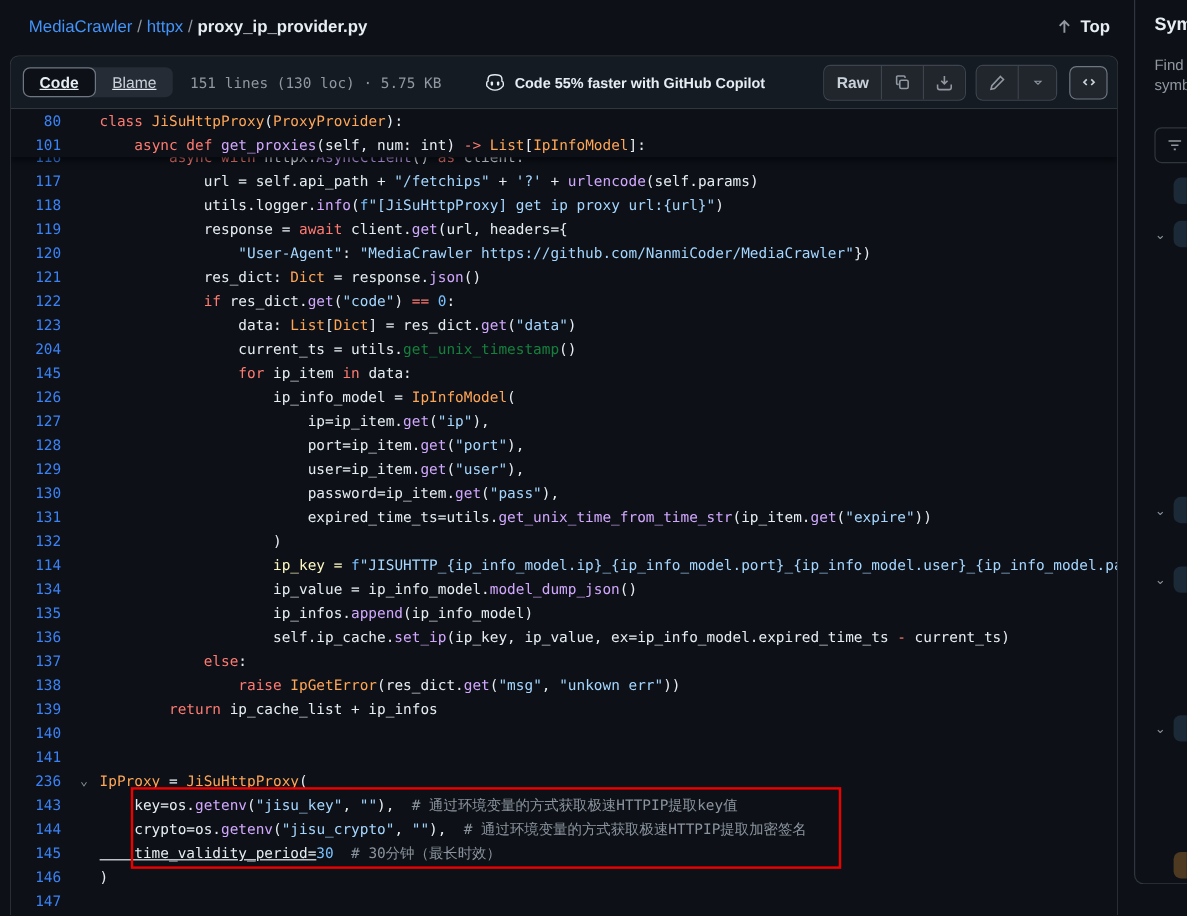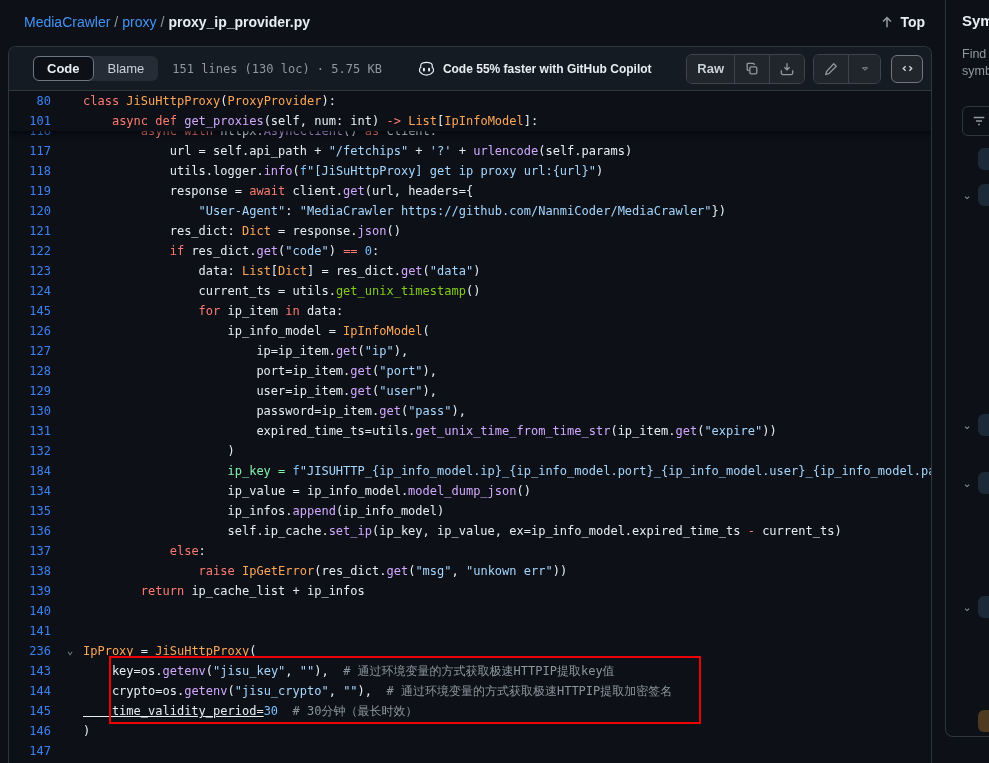--- a/index.html
+++ b/index.html
@@ -17,21 +17,21 @@
   .top-link { display:flex; align-items:center; gap:6px; font-size:14px; font-weight:600;
     color:#e6edf3; cursor:pointer; }
   .top-link svg { stroke:#9198a1; }
 
   
   .file-box { position:absolute; left:8px; top:46px; width:924px; height:717px;
     border:1px solid #30363d; border-bottom:none; border-radius:8px 8px 0 0;
     background:#0d1117; overflow:hidden; }
   .toolbar { height:44px; background:#151b23; border-bottom:1px solid #30363d;
     display:flex; align-items:center; padding:0 8px; }
-  .seg-ctl { display:flex; background:#262c36; border-radius:6px; margin-left:16px; }
+  .seg-ctl { display:flex; background:#262c36; border-radius:6px; margin-left:2px;text-decoration:underline; }
   .seg-ctl .seg { font-size:13px; padding:5px 14px; border-radius:6px; cursor:pointer; color:#c9d1d9; }
   .seg-ctl .seg.active { background:#0d1117; border:1px solid #6e7681; color:#e6edf3;
     font-weight:600; padding:4px 13px; }
   .file-meta { font-family:"DejaVu Sans Mono", monospace; font-size:12px; color:#9198a1; margin-left:14px; }
   .copilot { display:flex; align-items:center; gap:8px; margin-left:36px; font-size:12px;
     font-weight:700; color:#e6edf3; }
   .tb-spacer { flex:1; }
   .btn-group { display:flex; border:1px solid #3d444d; border-radius:6px; overflow:hidden; }
   .tb-btn { height:28px; min-width:32px; display:flex; align-items:center; justify-content:center;
     background:#21262d; color:#c9d1d9; font-size:13px; font-weight:600; padding:0 10px;
@@ -73,21 +73,21 @@
   .sym-chevron { width:22px; color:#8b949e; font-size:11px; text-align:center; cursor:pointer; }
   .sym-pill { width:130px; height:22px; border-radius:6px; cursor:pointer; }
 </style>
 </head>
 <body>
 
 <div class="page">
 
   <div class="file-header">
     <div class="breadcrumb">
-      <a>MediaCrawler</a><span class="crumb-sep">/</span><a>proxy</a><span class="crumb-sep">/</span><span class="crumb-file">proxy_ip_provider.py</span>
+      <a>MediaCrawler</a><span class="crumb-sep">/</span><a>httpx</a><span class="crumb-sep">/</span><span class="crumb-file">proxy_ip_provider.py</span>
     </div>
     <div class="top-link">
       <svg width="14" height="14" viewBox="0 0 16 16" fill="none" stroke-width="1.8">
           <path d="M8 14V3M3.5 7.5 8 3l4.5 4.5"></path>
         </svg>
       <span>Top</span>
     </div>
   </div>
 
   <div class="file-box">
@@ -144,30 +144,30 @@
     <div class="code-area">
       <div class="code-body">
           <div class="row"><div class="gutter">116</div><div class="chev-slot"></div><div class="code-text"><span style="color: rgb(230, 237, 243);">        </span><span style="color: rgb(255, 123, 114);">async with</span><span style="color: rgb(230, 237, 243);"> httpx.</span><span style="color: rgb(210, 168, 255);">AsyncClient</span><span style="color: rgb(230, 237, 243);">() </span><span style="color: rgb(255, 123, 114);">as</span><span style="color: rgb(230, 237, 243);"> client:</span></div></div>
           <div class="row"><div class="gutter">117</div><div class="chev-slot"></div><div class="code-text"><span style="color: rgb(230, 237, 243);">            url = self.api_path + </span><span style="color: rgb(165, 214, 255);">"/fetchips"</span><span style="color: rgb(230, 237, 243);"> + </span><span style="color: rgb(165, 214, 255);">'?'</span><span style="color: rgb(230, 237, 243);"> + </span><span style="color: rgb(210, 168, 255);">urlencode</span><span style="color: rgb(230, 237, 243);">(self.params)</span></div></div>
           <div class="row"><div class="gutter">118</div><div class="chev-slot"></div><div class="code-text"><span style="color: rgb(230, 237, 243);">            utils.logger.</span><span style="color: rgb(210, 168, 255);">info</span><span style="color: rgb(230, 237, 243);">(</span><span style="color: rgb(121, 192, 255);">f</span><span style="color: rgb(165, 214, 255);">"[JiSuHttpProxy] get ip proxy url:{url}"</span><span style="color: rgb(230, 237, 243);">)</span></div></div>
           <div class="row"><div class="gutter">119</div><div class="chev-slot"></div><div class="code-text"><span style="color: rgb(230, 237, 243);">            response = </span><span style="color: rgb(255, 123, 114);">await</span><span style="color: rgb(230, 237, 243);"> client.</span><span style="color: rgb(210, 168, 255);">get</span><span style="color: rgb(230, 237, 243);">(url, headers={</span></div></div>
           <div class="row"><div class="gutter">120</div><div class="chev-slot"></div><div class="code-text"><span style="color: rgb(230, 237, 243);">                </span><span style="color: rgb(165, 214, 255);">"User-Agent"</span><span style="color: rgb(230, 237, 243);">: </span><span style="color: rgb(165, 214, 255);">"MediaCrawler https://github.com/NanmiCoder/MediaCrawler"</span><span style="color: rgb(230, 237, 243);">})</span></div></div>
           <div class="row"><div class="gutter">121</div><div class="chev-slot"></div><div class="code-text"><span style="color: rgb(230, 237, 243);">            res_dict: </span><span style="color: rgb(255, 166, 87);">Dict</span><span style="color: rgb(230, 237, 243);"> = response.</span><span style="color: rgb(210, 168, 255);">json</span><span style="color: rgb(230, 237, 243);">()</span></div></div>
           <div class="row"><div class="gutter">122</div><div class="chev-slot"></div><div class="code-text"><span style="color: rgb(230, 237, 243);">            </span><span style="color: rgb(255, 123, 114);">if</span><span style="color: rgb(230, 237, 243);"> res_dict.</span><span style="color: rgb(210, 168, 255);">get</span><span style="color: rgb(230, 237, 243);">(</span><span style="color: rgb(165, 214, 255);">"code"</span><span style="color: rgb(230, 237, 243);">) </span><span style="color: rgb(255, 123, 114);">==</span><span style="color: rgb(230, 237, 243);"> </span><span style="color: rgb(121, 192, 255);">0</span><span style="color: rgb(230, 237, 243);">:</span></div></div>
           <div class="row"><div class="gutter">123</div><div class="chev-slot"></div><div class="code-text"><span style="color: rgb(230, 237, 243);">                data: </span><span style="color: rgb(255, 166, 87);">List</span><span style="color: rgb(230, 237, 243);">[</span><span style="color: rgb(255, 166, 87);">Dict</span><span style="color: rgb(230, 237, 243);">] = res_dict.</span><span style="color: rgb(210, 168, 255);">get</span><span style="color: rgb(230, 237, 243);">(</span><span style="color: rgb(165, 214, 255);">"data"</span><span style="color: rgb(230, 237, 243);">)</span></div></div>
-          <div class="row"><div class="gutter">124</div><div class="chev-slot"></div><div class="code-text"><span style="color: rgb(230, 237, 243);">                current_ts = utils.</span><span style="color: #84cc16;">get_unix_timestamp</span><span style="color: rgb(230, 237, 243);">()</span></div></div>
+          <div class="row"><div class="gutter">204</div><div class="chev-slot"></div><div class="code-text"><span style="color: rgb(230, 237, 243);">                current_ts = utils.</span><span style="color: #15803d;">get_unix_timestamp</span><span style="color: rgb(230, 237, 243);">()</span></div></div>
           <div class="row"><div class="gutter">145</div><div class="chev-slot"></div><div class="code-text"><span style="color: rgb(230, 237, 243);">                </span><span style="color: rgb(255, 123, 114);">for</span><span style="color: rgb(230, 237, 243);"> ip_item </span><span style="color: rgb(255, 123, 114);">in</span><span style="color: rgb(230, 237, 243);"> data:</span></div></div>
           <div class="row"><div class="gutter">126</div><div class="chev-slot"></div><div class="code-text"><span style="color: rgb(230, 237, 243);">                    ip_info_model = </span><span style="color: rgb(255, 166, 87);">IpInfoModel</span><span style="color: rgb(230, 237, 243);">(</span></div></div>
           <div class="row"><div class="gutter">127</div><div class="chev-slot"></div><div class="code-text"><span style="color: rgb(230, 237, 243);">                        ip=ip_item.</span><span style="color: rgb(210, 168, 255);">get</span><span style="color: rgb(230, 237, 243);">(</span><span style="color: rgb(165, 214, 255);">"ip"</span><span style="color: rgb(230, 237, 243);">),</span></div></div>
           <div class="row"><div class="gutter">128</div><div class="chev-slot"></div><div class="code-text"><span style="color: rgb(230, 237, 243);">                        port=ip_item.</span><span style="color: rgb(210, 168, 255);">get</span><span style="color: rgb(230, 237, 243);">(</span><span style="color: rgb(165, 214, 255);">"port"</span><span style="color: rgb(230, 237, 243);">),</span></div></div>
           <div class="row"><div class="gutter">129</div><div class="chev-slot"></div><div class="code-text"><span style="color: rgb(230, 237, 243);">                        user=ip_item.</span><span style="color: rgb(210, 168, 255);">get</span><span style="color: rgb(230, 237, 243);">(</span><span style="color: rgb(165, 214, 255);">"user"</span><span style="color: rgb(230, 237, 243);">),</span></div></div>
           <div class="row"><div class="gutter">130</div><div class="chev-slot"></div><div class="code-text"><span style="color: rgb(230, 237, 243);">                        password=ip_item.</span><span style="color: rgb(210, 168, 255);">get</span><span style="color: rgb(230, 237, 243);">(</span><span style="color: rgb(165, 214, 255);">"pass"</span><span style="color: rgb(230, 237, 243);">),</span></div></div>
           <div class="row"><div class="gutter">131</div><div class="chev-slot"></div><div class="code-text"><span style="color: rgb(230, 237, 243);">                        expired_time_ts=utils.</span><span style="color: rgb(210, 168, 255);">get_unix_time_from_time_str</span><span style="color: rgb(230, 237, 243);">(ip_item.</span><span style="color: rgb(210, 168, 255);">get</span><span style="color: rgb(230, 237, 243);">(</span><span style="color: rgb(165, 214, 255);">"expire"</span><span style="color: rgb(230, 237, 243);">))</span></div></div>
           <div class="row"><div class="gutter">132</div><div class="chev-slot"></div><div class="code-text"><span style="color: rgb(230, 237, 243);">                    )</span></div></div>
-          <div class="row"><div class="gutter">184</div><div class="chev-slot"></div><div class="code-text"><span style="color: #86efac;">                    ip_key = </span><span style="color: rgb(121, 192, 255);">f</span><span style="color: rgb(165, 214, 255);">"JISUHTTP_{ip_info_model.ip}_{ip_info_model.port}_{ip_info_model.user}_{ip_info_model.password}"</span></div></div>
+          <div class="row"><div class="gutter">114</div><div class="chev-slot"></div><div class="code-text"><span style="color: #fef9c3;">                    ip_key = </span><span style="color: rgb(121, 192, 255);">f</span><span style="color: rgb(165, 214, 255);">"JISUHTTP_{ip_info_model.ip}_{ip_info_model.port}_{ip_info_model.user}_{ip_info_model.password}"</span></div></div>
           <div class="row"><div class="gutter">134</div><div class="chev-slot"></div><div class="code-text"><span style="color: rgb(230, 237, 243);">                    ip_value = ip_info_model.</span><span style="color: rgb(210, 168, 255);">model_dump_json</span><span style="color: rgb(230, 237, 243);">()</span></div></div>
           <div class="row"><div class="gutter">135</div><div class="chev-slot"></div><div class="code-text"><span style="color: rgb(230, 237, 243);">                    ip_infos.</span><span style="color: rgb(210, 168, 255);">append</span><span style="color: rgb(230, 237, 243);">(ip_info_model)</span></div></div>
           <div class="row"><div class="gutter">136</div><div class="chev-slot"></div><div class="code-text"><span style="color: rgb(230, 237, 243);">                    self.ip_cache.</span><span style="color: rgb(210, 168, 255);">set_ip</span><span style="color: rgb(230, 237, 243);">(ip_key, ip_value, ex=ip_info_model.expired_time_ts </span><span style="color: rgb(255, 123, 114);">-</span><span style="color: rgb(230, 237, 243);"> current_ts)</span></div></div>
           <div class="row"><div class="gutter">137</div><div class="chev-slot"></div><div class="code-text"><span style="color: rgb(230, 237, 243);">            </span><span style="color: rgb(255, 123, 114);">else</span><span style="color: rgb(230, 237, 243);">:</span></div></div>
           <div class="row"><div class="gutter">138</div><div class="chev-slot"></div><div class="code-text"><span style="color: rgb(230, 237, 243);">                </span><span style="color: rgb(255, 123, 114);">raise</span><span style="color: rgb(230, 237, 243);"> </span><span style="color: rgb(255, 166, 87);">IpGetError</span><span style="color: rgb(230, 237, 243);">(res_dict.</span><span style="color: rgb(210, 168, 255);">get</span><span style="color: rgb(230, 237, 243);">(</span><span style="color: rgb(165, 214, 255);">"msg"</span><span style="color: rgb(230, 237, 243);">, </span><span style="color: rgb(165, 214, 255);">"unkown err"</span><span style="color: rgb(230, 237, 243);">))</span></div></div>
           <div class="row"><div class="gutter">139</div><div class="chev-slot"></div><div class="code-text"><span style="color: rgb(230, 237, 243);">        </span><span style="color: rgb(255, 123, 114);">return</span><span style="color: rgb(230, 237, 243);"> ip_cache_list + ip_infos</span></div></div>
           <div class="row"><div class="gutter">140</div><div class="chev-slot"></div><div class="code-text"></div></div>
           <div class="row"><div class="gutter">141</div><div class="chev-slot"></div><div class="code-text"></div></div>
           <div class="row"><div class="gutter">236</div><div class="chev-slot">⌄</div><div class="code-text"><span style="color: rgb(255, 166, 87);">IpProxy</span><span style="color: rgb(230, 237, 243);"> = </span><span style="color: rgb(255, 166, 87);">JiSuHttpProxy</span><span style="color: rgb(230, 237, 243);">(</span></div></div>
           <div class="row"><div class="gutter">143</div><div class="chev-slot"></div><div class="code-text"><span style="color: rgb(230, 237, 243);">    key=os.</span><span style="color: rgb(210, 168, 255);">getenv</span><span style="color: rgb(230, 237, 243);">(</span><span style="color: rgb(165, 214, 255);">"jisu_key"</span><span style="color: rgb(230, 237, 243);">, </span><span style="color: rgb(165, 214, 255);">""</span><span style="color: rgb(230, 237, 243);">),  </span><span style="color: rgb(139, 148, 158);"># 通过环境变量的方式获取极速HTTPIP提取key值</span></div></div>

